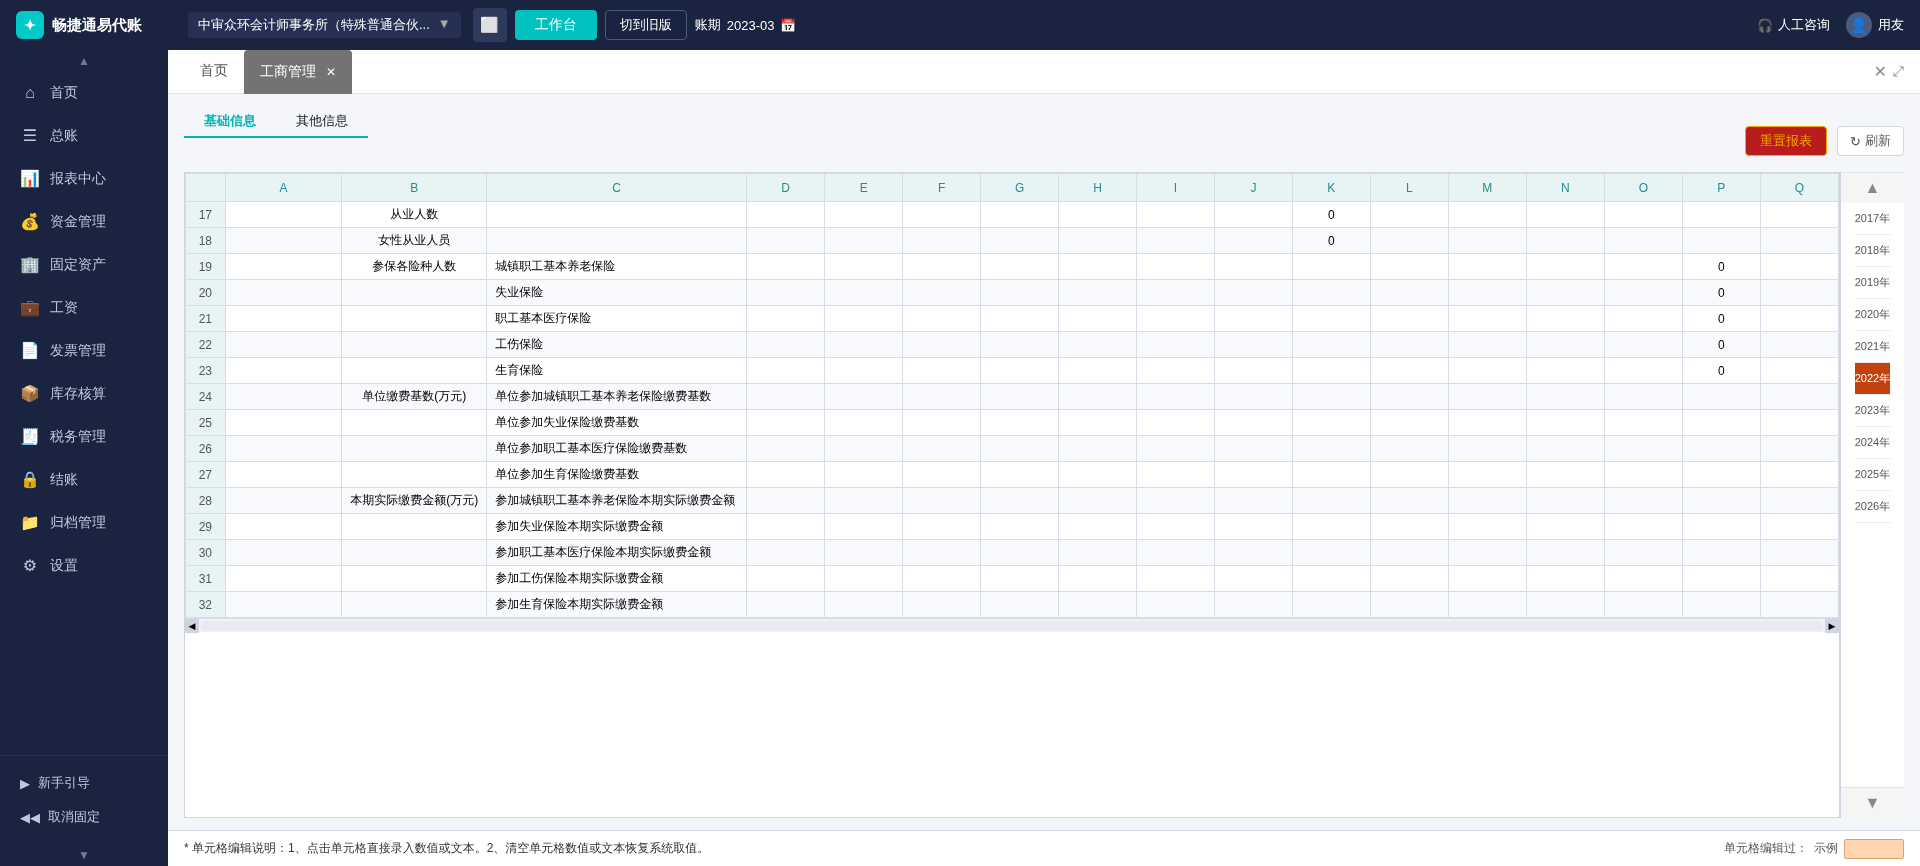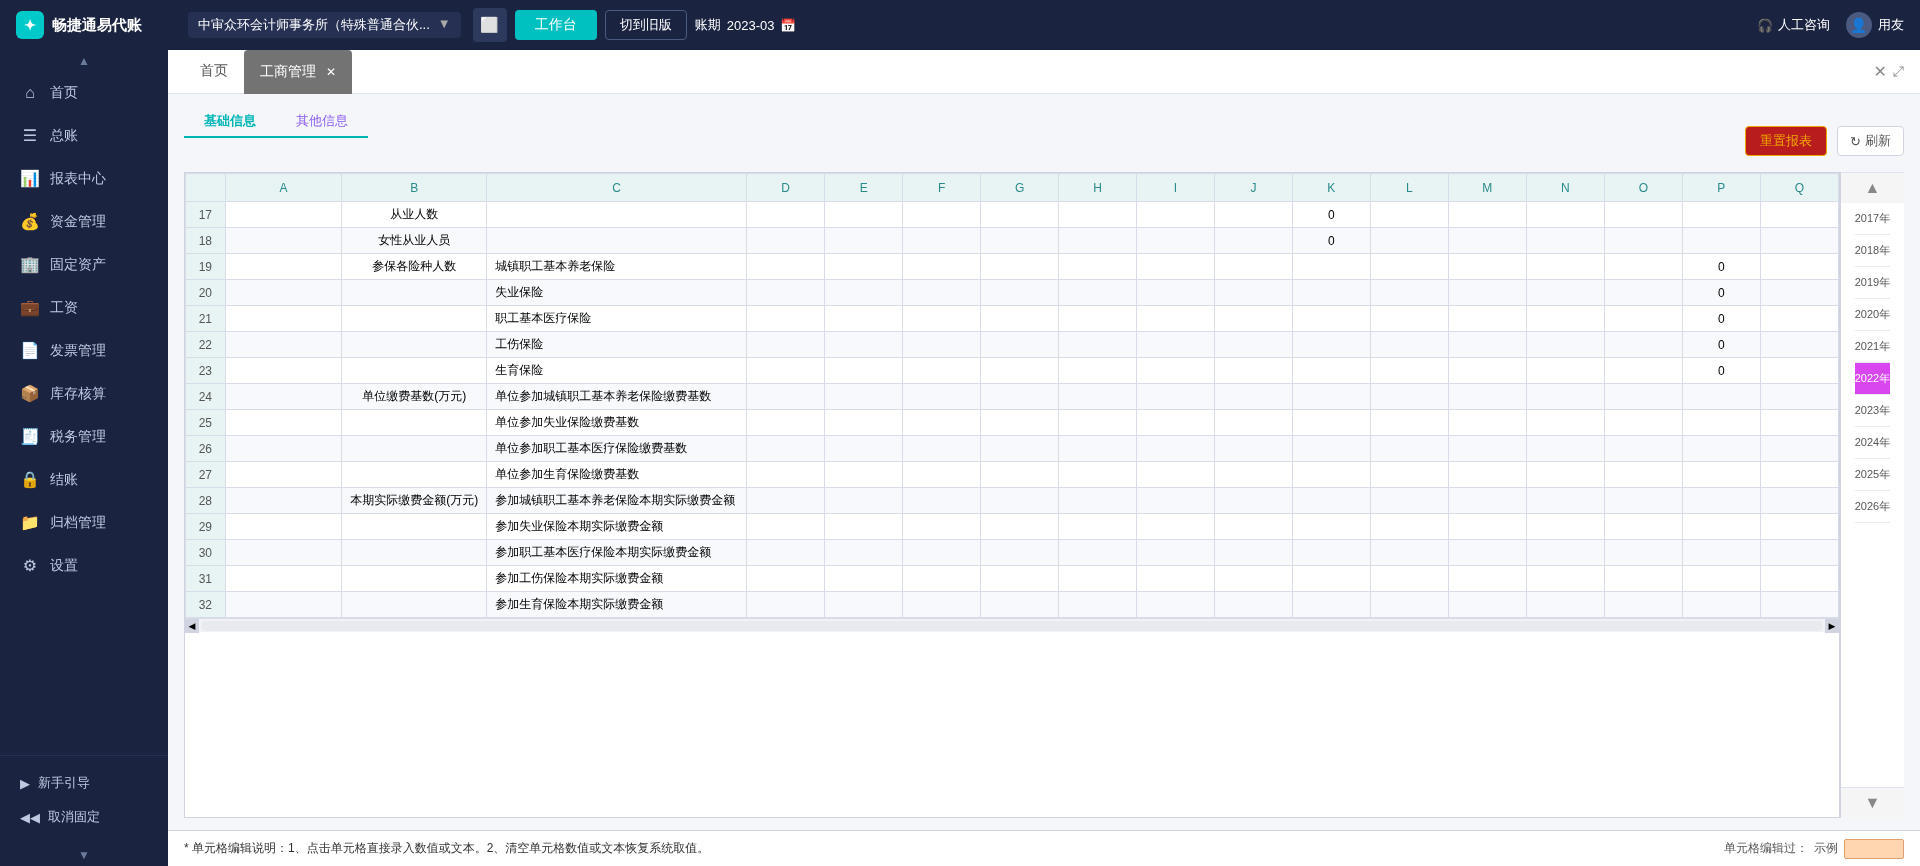--- a/index.html
+++ b/index.html
@@ -89,21 +89,21 @@
     .tab.active .close-btn { color: #fff; }
 
     
     .panel { flex: 1; display: flex; flex-direction: column; overflow: hidden; padding: 12px 16px; }
 
     
     .sub-tabs {
       display: flex; align-items: center; border-bottom: 2px solid #00b5b5; margin-bottom: 26px;
     }
     .sub-tab {
-      padding: 6px 20px; font-size: 13px; color: #8b5cf6; cursor: pointer; border-bottom: 2px solid transparent; margin-bottom: -2px;
+      padding: 6px 20px; font-size: 13px; color: #0f172a; cursor: pointer; border-bottom: 2px solid transparent; margin-bottom: -2px;
     }
     .sub-tab.active { color: #00b5b5; border-bottom: 2px solid #00b5b5; font-weight: bold; }
 
     
     .panel-toolbar {
       display: flex; align-items: center; justify-content: flex-end; gap: 10px; margin-bottom: 8px;
     }
     .btn-reset {
       border: 1px solid #f0a800; color: #f0a800; background: #b91c1c; border-radius: 4px;
       padding: 5px 14px; font-size: 13px; cursor: pointer;
@@ -144,21 +144,21 @@
     
     .year-panel {
       width: 64px; background: #fff; border-left: 1px solid #d0d4e0;
       display: flex; flex-direction: column; align-items: center; overflow: hidden;
     }
     .year-panel-scroll { display: flex; flex-direction: column; align-items: center; flex: 1; overflow: hidden; }
     .year-item {
       width: 100%; text-align: center; padding: 8px 0; font-size: 11px;
       color: #555; cursor: pointer; border-bottom: 1px solid #e8eaf0;
     }
-    .year-item.active { background: #d946ef; color: #fff; }
+    .year-item.active { background: #c2410c; color: #fff; }
     .year-panel-arrow {
       width: 100%; text-align: center; padding: 6px 0; cursor: pointer; color: #888;
       font-size: 16px; background: #f5f5f5; border-top: 1px solid #e0e4f0;
     }
 
     
     .content-with-year { display: flex; flex: 1; overflow: hidden; }
 
     
     .status-bar {

